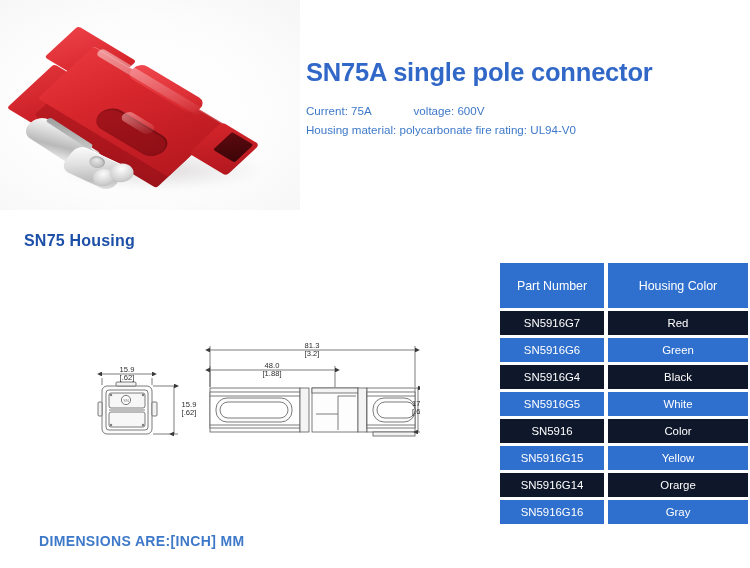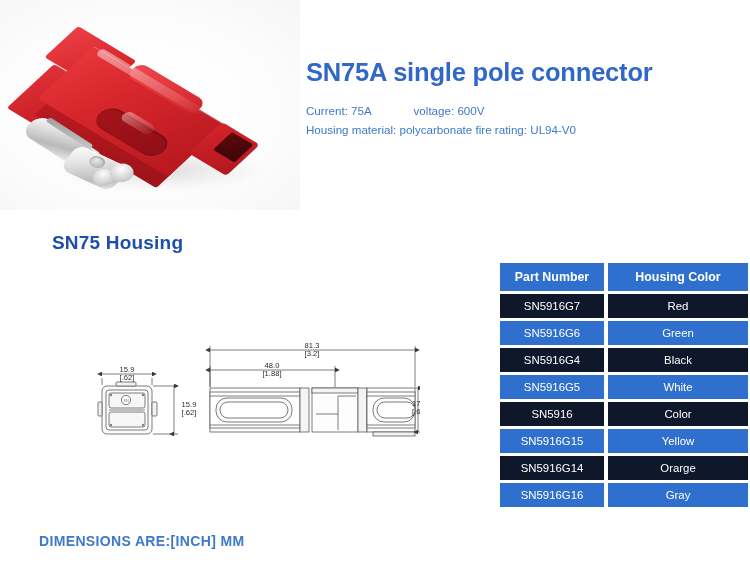--- a/index.html
+++ b/index.html
@@ -218,23 +218,23 @@
     color: #3e79c9;
     font-size: 11.6px;
     line-height: 1.62;
   }
   .spec-line { white-space: nowrap; }
   .spec-gap { display: inline-block; width: 36px; }
 
   
   #section-heading {
     position: absolute;
-    left: 52px;
+    left: 24px;
     top: 232px;
-    font-size: 19px;
+    font-size: 16px;
     font-weight: bold;
     color: #1c4fa8;
     letter-spacing: 0.2px;
     text-align: right;
   }
 
   
   #technical-drawing {
     position: absolute;
     left: 90px;
@@ -275,23 +275,23 @@
     justify-content: center;
     font-size: 11.4px;
     color: #ffffff;
     white-space: nowrap;
   }
   .col-part { width: 104px; }
   .col-color { width: 140px; }
   .bg-blue  { background: #2f6fcd; }
   .bg-green { background: #0f172a; }
   .head-row .tbl-cell {
-    height: 28px;
+    height: 45px;
     font-size: 12.4px;
-    font-weight: bold;
+    font-weight: normal;
   }
 </style>
 </head>
 <body>
 
 <div id="product-photo">
   <div class="photo-stage"></div>
   <div class="photo-shadow"></div>
 
   <div class="housing-wrap">

